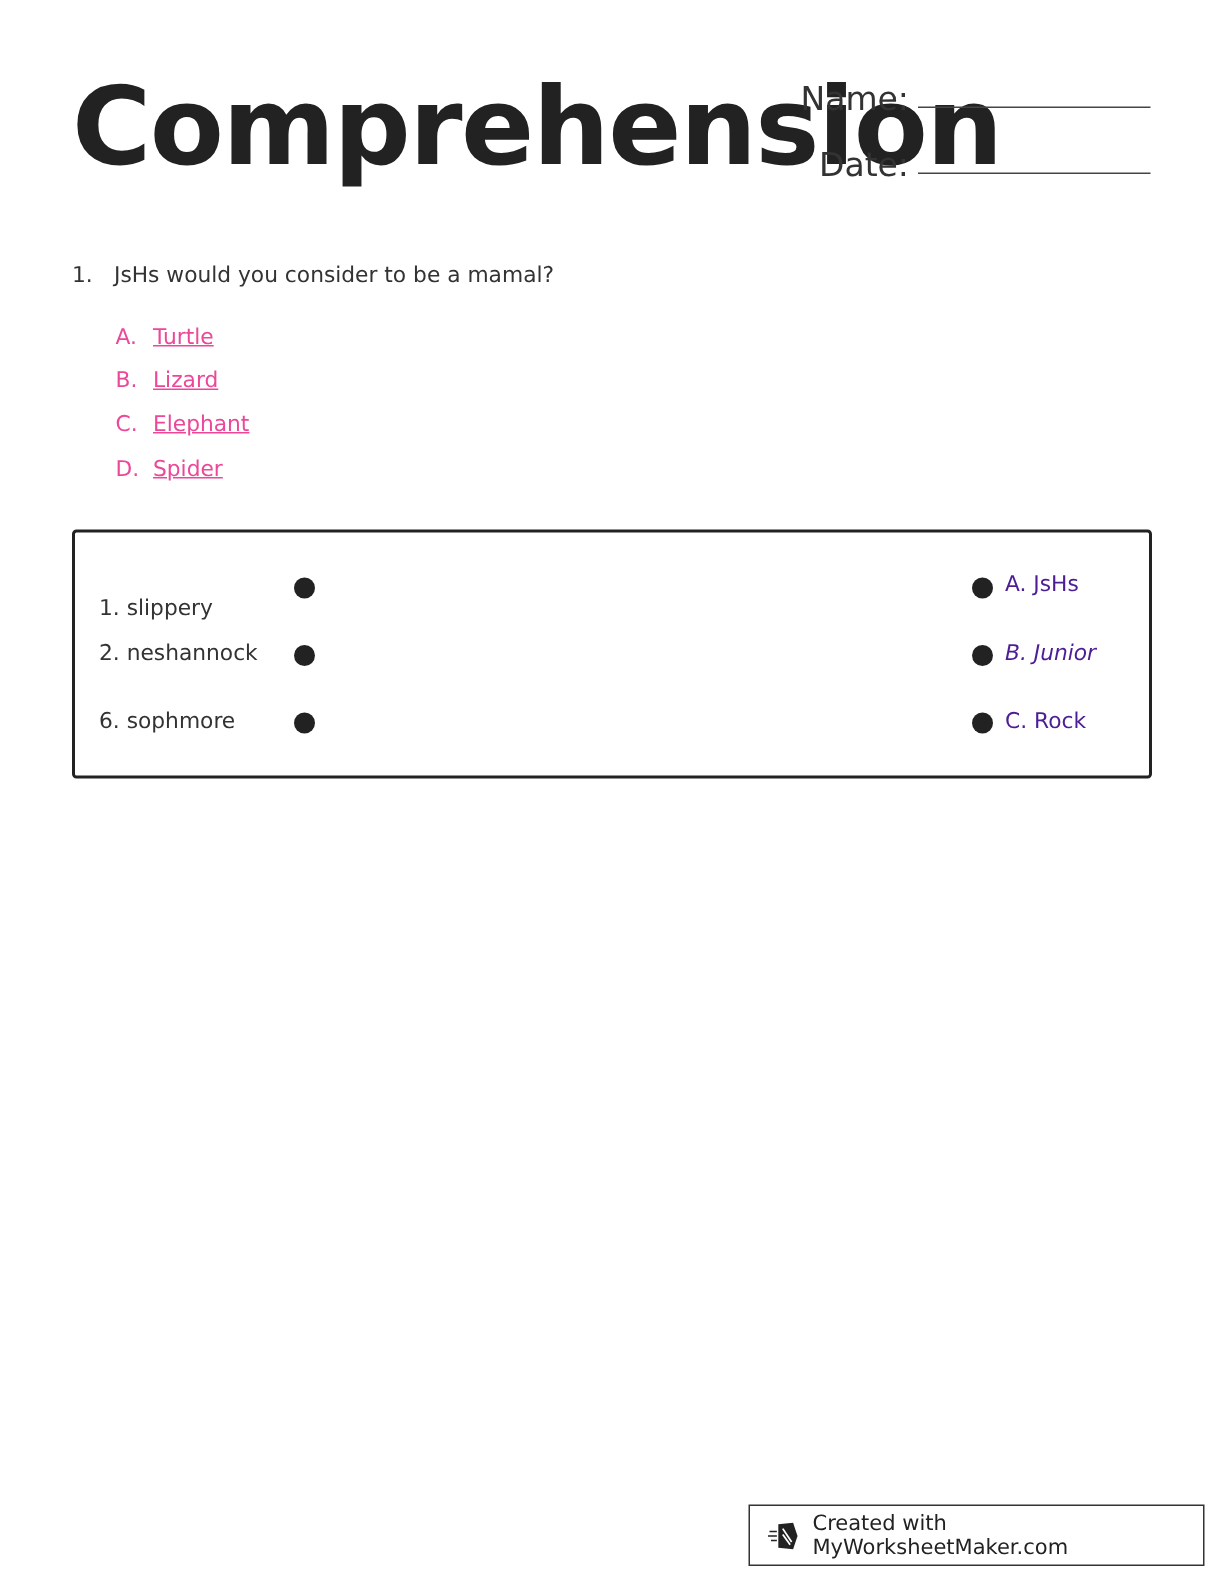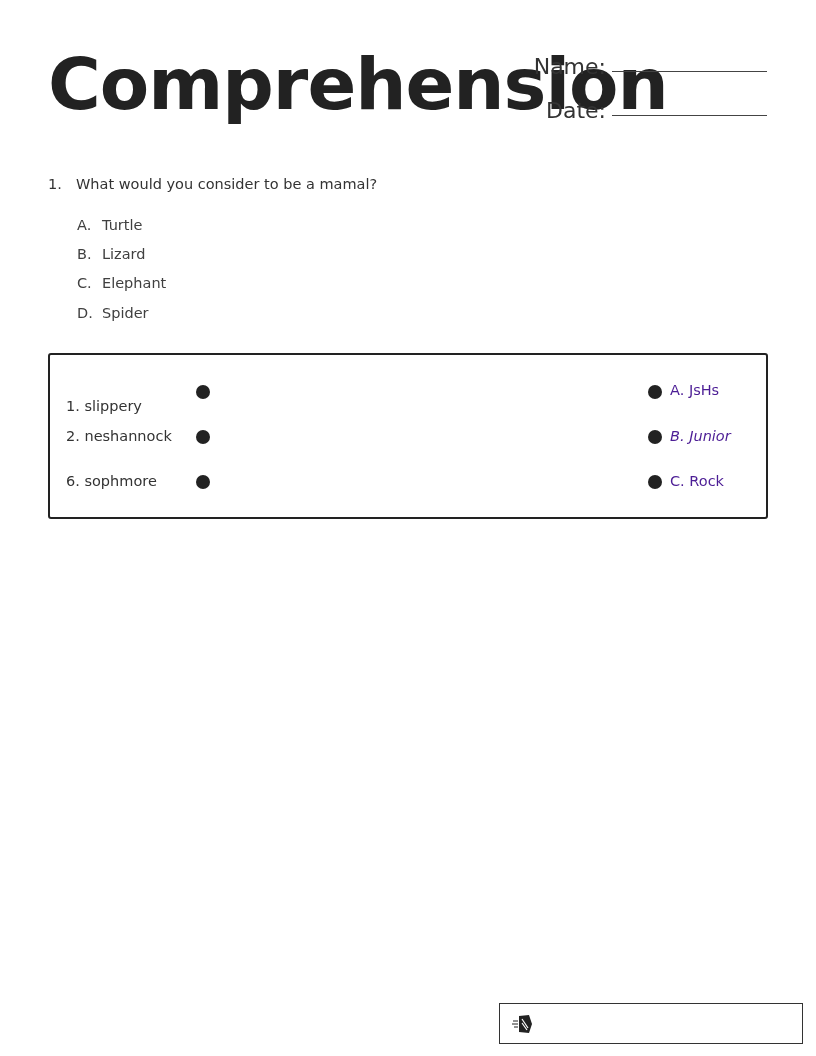--- a/index.html
+++ b/index.html
@@ -15,21 +15,21 @@
       text-underline-offset: 6px; line-height: 1; white-space: nowrap;
     }
     .field { position: absolute; display: flex; align-items: center; }
     .field-label {
       font-size: 22px; color: #333; text-align: right; width: 80px;
       margin-right: 6px; line-height: 1;
     }
     .field-line { width: 155px; border-bottom: 1.5px solid #444; height: 1px; margin-bottom: -8px; }
     .q { position: absolute; left: 48px; top: 176px; font-size: 14.5px; color: #333; }
     .q-num { display: inline-block; width: 28px; }
-    .opt { position: absolute; left: 77px; font-size: 14.5px; color: #404040; }
+    .opt { position: absolute; left: 77px; font-size: 14.5px; color: #ec4899; text-decoration: underline; }
     .opt-letter { display: inline-block; width: 25px; }
     .match-box {
       position: absolute; left: 48px; top: 353px; width: 716px; height: 162px;
       border: 2px solid #222; border-radius: 3px;
     }
     .m-left { position: absolute; left: 16px; font-size: 14.5px; color: #333; }
     .m-right { position: absolute; left: 620px; font-size: 14.5px; color: #4c1d95; }
     .dot { position: absolute; width: 14px; height: 14px; border-radius: 50%; background: #222; }
     .footer {
       position: absolute; left: 499px; top: 1003px; width: 304px; height: 41px;
@@ -46,21 +46,21 @@
 <div class="field" style="left:526px; top:56px;">
   <span class="field-label">Name:</span>
   <span class="field-line"></span>
 </div>
 <div class="field" style="left:526px; top:100px;">
   <span class="field-label">Date:</span>
   <span class="field-line"></span>
 </div>
 
 <div class="q">
-  <span class="q-num">1.</span><span>What would you consider to be a mamal?</span>
+  <span class="q-num">1.</span><span>JsHs would you consider to be a mamal?</span>
 </div>
 
 <div class="opt" style="top:217px;">
   <span class="opt-letter">A.</span><span>Turtle</span>
 </div>
 <div class="opt" style="top:246px;">
   <span class="opt-letter">B.</span><span>Lizard</span>
 </div>
 <div class="opt" style="top:275px;">
   <span class="opt-letter">C.</span><span>Elephant</span>
@@ -87,13 +87,14 @@
 </div>
 
 <div class="footer">
   <svg class="footer-icon" viewBox="0 0 22 22">
     <line x1="1" y1="8" x2="6" y2="8" stroke="#222" stroke-width="1"></line>
     <line x1="0" y1="11" x2="6" y2="11" stroke="#222" stroke-width="1"></line>
     <line x1="2" y1="14" x2="6" y2="14" stroke="#222" stroke-width="1"></line>
     <path d="M7 3 L17 2 L20 11 L17 20 L7 19 Z" fill="#222"></path>
     <path d="M10 6 L16 15 M10 10 L15 17" stroke="#fff" stroke-width="1.2"></path>
   </svg>
+  <span>Created with MyWorksheetMaker.com</span>
 </div>
 
 </body></html>

